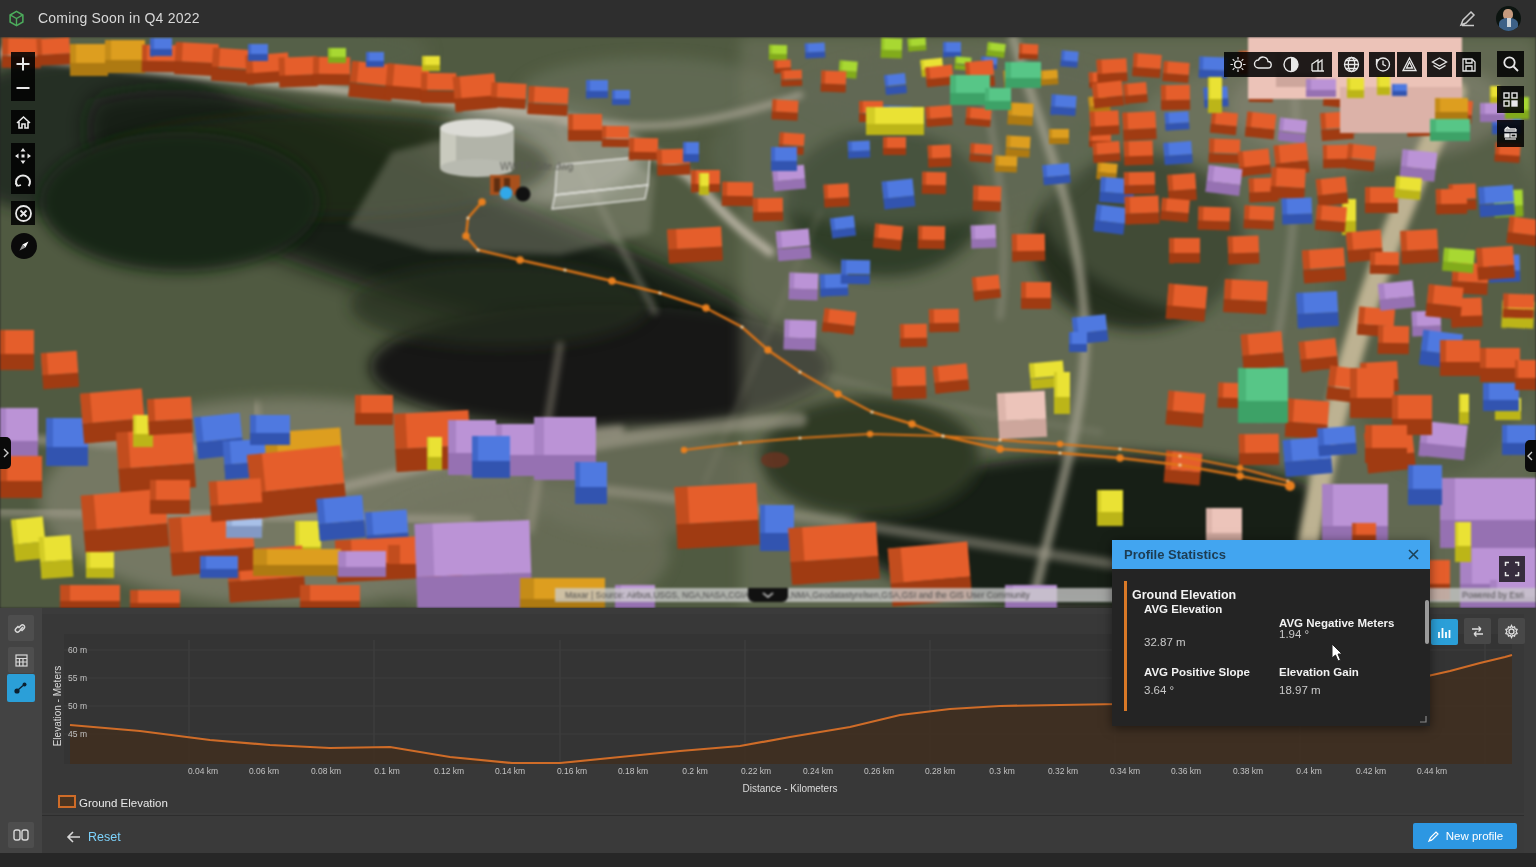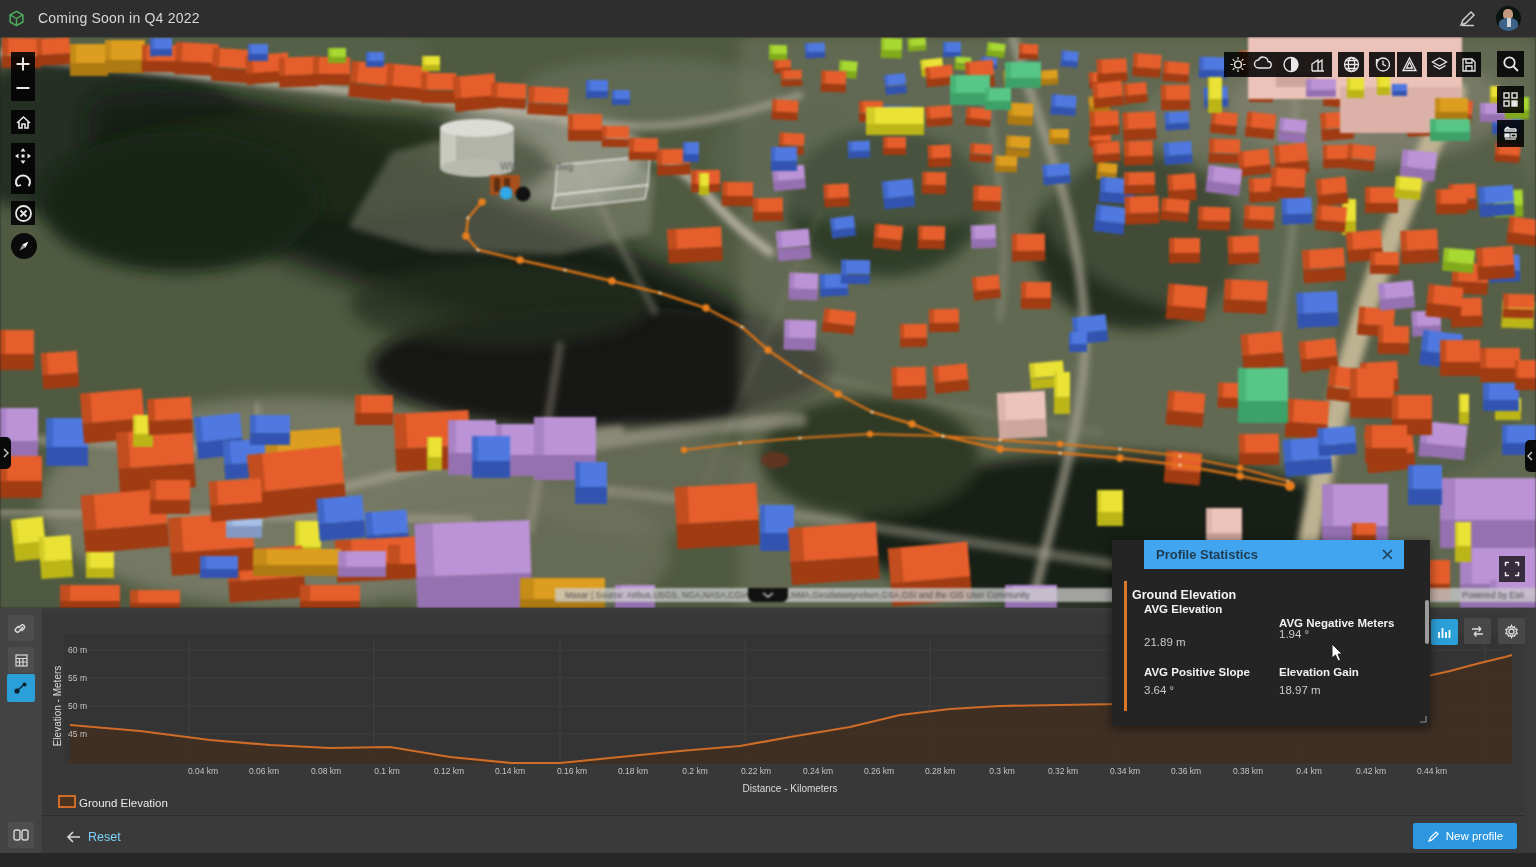--- a/index.html
+++ b/index.html
@@ -7,21 +7,21 @@
 #topbar .title { position:absolute; left:38px; top:10px; color:#d8d8d8; font-size:14px; letter-spacing:0.2px;text-align:center; }
 #map { position:absolute; left:0; top:37px; width:1536px; height:571px; overflow:hidden; }
 #mapsvg { filter: blur(1.1px); }
 .tbtn { position:absolute; background:rgba(2,2,2,0.88); display:flex; align-items:center; justify-content:center; z-index:20; }
 #bottom { position:absolute; left:0; top:608px; width:1536px; height:248px; background:#3b3b3b; z-index:10; }
 #leftcol { position:absolute; left:0; top:608px; width:42px; height:245px; background:#434343; z-index:11; }
 .lbtn { position:absolute; left:8px; width:26px; height:26px; background:#4e4e4e; border-radius:2px; display:flex; align-items:center; justify-content:center; }
 #chartpanel { position:absolute; left:42px; top:6px; width:1482px; height:199px; background:#383838; }
 #resetbar { position:absolute; left:42px; top:207px; width:1482px; height:38px; background:#3a3a3a; border-top:1px solid #2d2d2d; }
 #popup { position:absolute; left:1112px; top:540px; width:318px; height:186px; z-index:40; background:#242424; box-shadow:0 2px 10px rgba(0,0,0,0.5); }
-#popuphead { position:absolute; left:0; top:0; width:260px; height:29px; background:#42a5f0;margin-left:32px; }
+#popuphead { position:absolute; left:0; top:0; width:318px; height:29px; background:#42a5f0; }
 #popuphead .t { position:absolute; left:12px; top:7px; font-size:13px; font-weight:bold; color:#1d3c52; }
 .statlab { font-size:11.5px; color:#f2f2f2; font-weight:bold; }
 .statval { font-size:11.5px; color:#c9c9c9; }
 #newprof { position:absolute; left:1413px; top:823px; width:104px; height:26px; background:#2d97e2; border-radius:2px; color:#fff; font-size:11.5px; display:flex; align-items:center; justify-content:center; z-index:12; }
 #botstrip { position:absolute; left:0; top:853px; width:1536px; height:14px; background:#272727; z-index:31; }
 </style></head>
 <body>
 <div id="app">
 
 <div id="map">
@@ -1796,21 +1796,21 @@
 <div id="popup">
   <div id="popuphead">
         <div class="t">Profile Statistics</div>
     <svg style="position:absolute;right:10px;top:8px" width="13" height="13" viewBox="0 0 13 13">
           <path d="M2 2 L11 11 M11 2 L2 11" stroke="#1c4258" stroke-width="1.6"></path>
         </svg>
   </div>
   <div style="position:absolute;left:12px;top:41px;width:3px;height:130px;background:#d97927"></div>
   <div style="position:absolute;left:20px;top:48px;font-size:12.5px;font-weight:bold;color:#f2f2f2">Ground Elevation</div>
   <div class="statlab" style="position:absolute;left:32px;top:63px">AVG Elevation</div>
-  <div class="statval" style="position:absolute;left:32px;top:96px">21.89 m</div>
+  <div class="statval" style="position:absolute;left:32px;top:96px">32.87 m</div>
   <div class="statlab" style="position:absolute;left:167px;top:77px">AVG Negative Meters</div>
   <div class="statval" style="position:absolute;left:167px;top:88px">1.94 °</div>
   <div class="statlab" style="position:absolute;left:32px;top:126px">AVG Positive Slope</div>
   <div class="statval" style="position:absolute;left:32px;top:144px">3.64 °</div>
   <div class="statlab" style="position:absolute;left:167px;top:126px">Elevation Gain</div>
   <div class="statval" style="position:absolute;left:167px;top:144px">18.97 m</div>
   <div style="position:absolute;right:1px;top:60px;width:4px;height:44px;background:#9b9b9b;border-radius:2px"></div>
   <svg style="position:absolute;right:3px;bottom:3px" width="8" height="8" viewBox="0 0 8 8">
         <path d="M7 1 V7 H1" fill="none" stroke="#888" stroke-width="1.2"></path>
       </svg>

